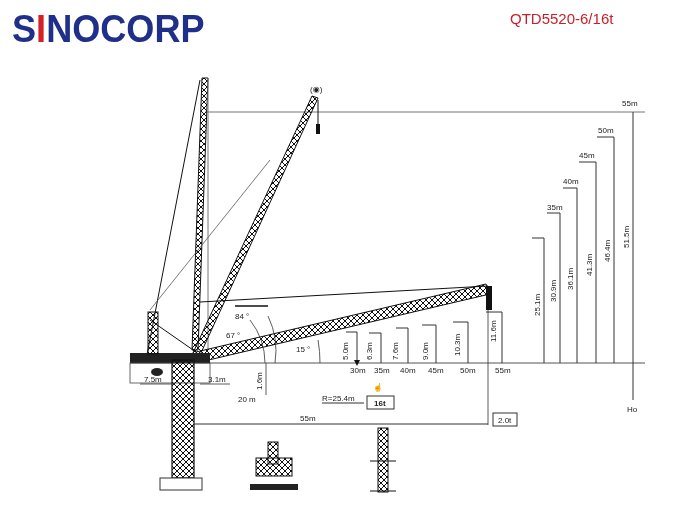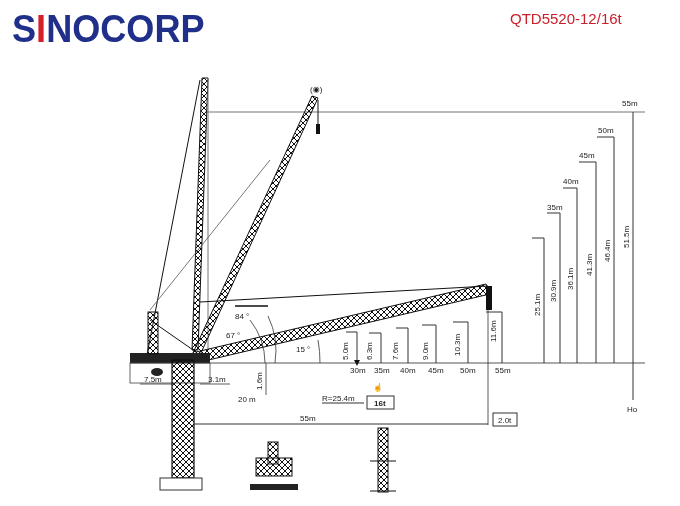--- a/index.html
+++ b/index.html
@@ -7,21 +7,21 @@
   .logo{position:absolute;left:12px;top:8px;font-family:"Liberation Sans",sans-serif;font-weight:bold;font-size:38px;letter-spacing:0px;color:#1f2f8a;transform:scaleX(0.95);transform-origin:left top;}
   .logo .red{color:#d62027;}
   .model{position:absolute;left:510px;top:10px;font-size:15px;color:#c8202a;font-family:"Liberation Sans",sans-serif;}
   svg{position:absolute;left:0;top:0;}
   svg text{font-family:"Liberation Sans",sans-serif;font-size:8px;fill:#222;}
 </style>
 </head>
 <body>
 
 <div class="logo"><span>S</span><span class="red">I</span><span>NOC</span><span>ORP</span></div>
-<div class="model">QTD5520-12/16t</div>
+<div class="model">QTD5520-6/16t</div>
 
 <svg width="680" height="506" viewBox="0 0 680 506">
   <defs>
     <pattern id="lattice" width="6" height="6" patternUnits="userSpaceOnUse">
       <path d="M0,0 L6,6 M6,0 L0,6" stroke="#111" stroke-width="1"></path>
     </pattern>
     <marker id="arr" markerWidth="6" markerHeight="6" refX="3" refY="3" orient="auto">
       <path d="M0,0 L6,3 L0,6 z" fill="#111"></path>
     </marker>
   </defs>

